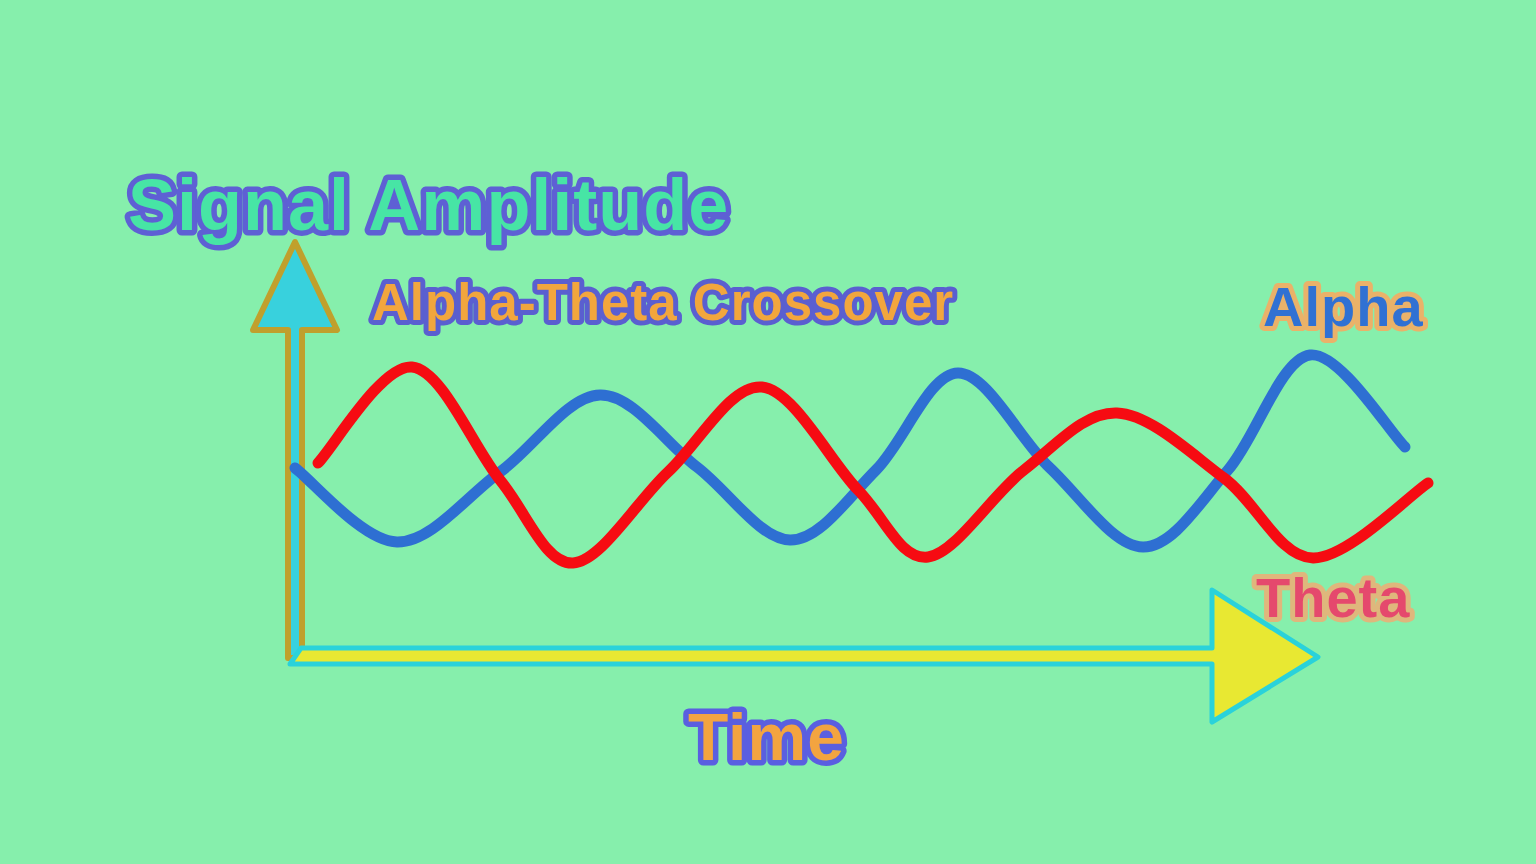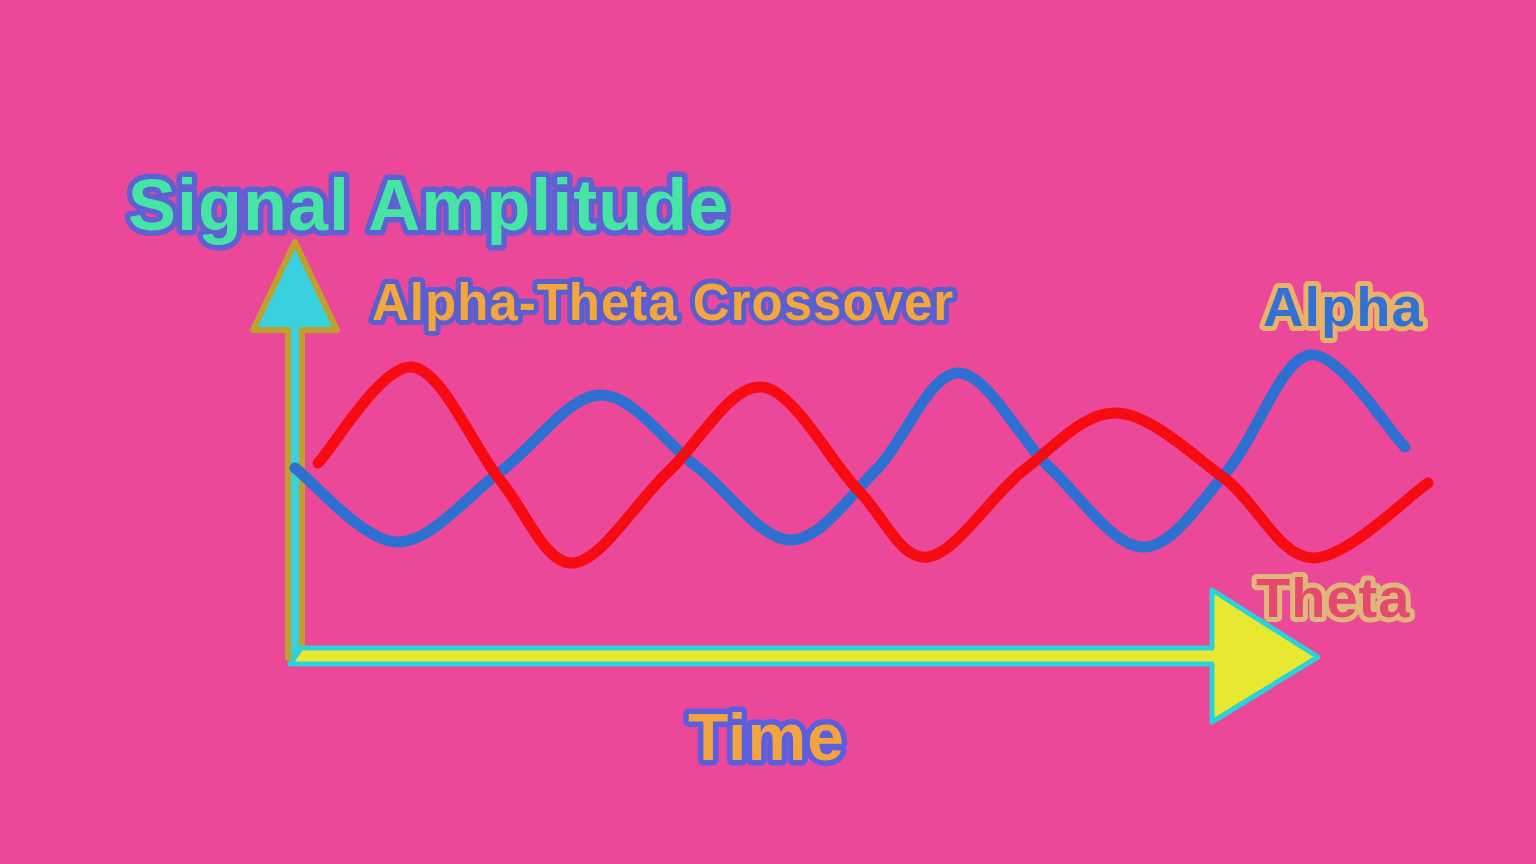--- a/index.html
+++ b/index.html
@@ -7,21 +7,21 @@
     padding: 0;
     background: #000;
     width: 1536px;
     height: 864px;
     overflow: hidden;
   }
   .stage {
     position: relative;
     width: 1536px;
     height: 864px;
-    background: #ec4899;
+    background: #86efac;
   }
   svg.chart {
     display: block;
     width: 1536px;
     height: 864px;
   }
   text.outlined {
     font-family: "Liberation Sans", "DejaVu Sans", sans-serif;
     font-weight: bold;
     paint-order: stroke fill;

